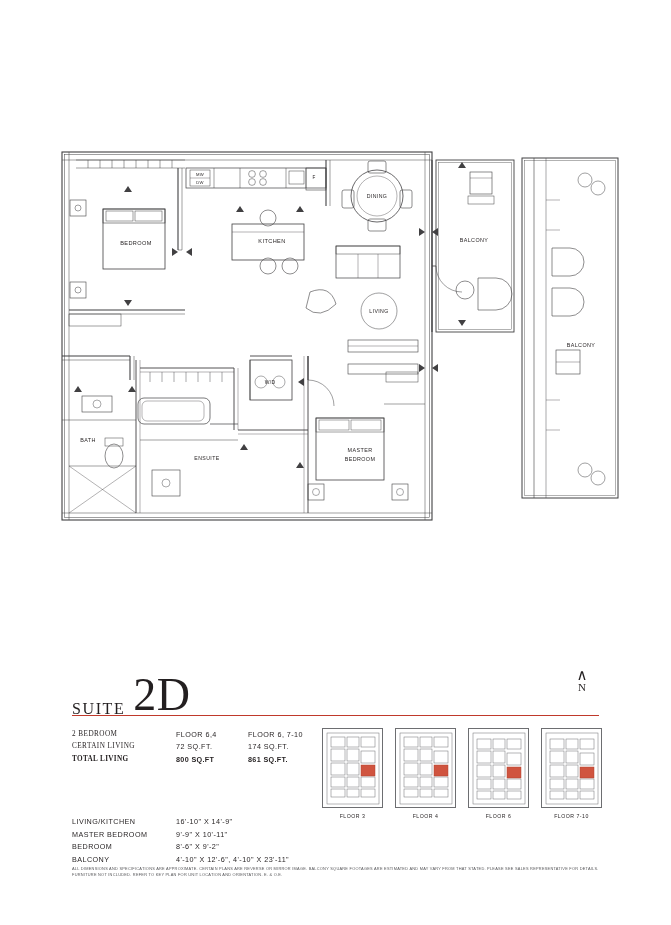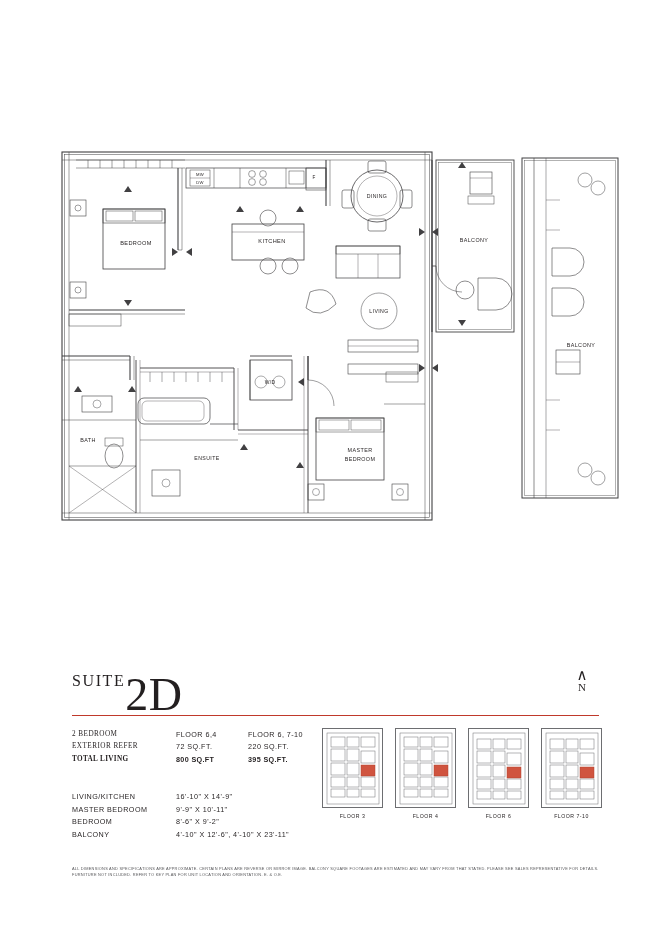--- a/index.html
+++ b/index.html
@@ -37,22 +37,22 @@
     left: 0;
     top: 650px;
     width: 671px;
     height: 275px;
   }
   .suite-title {
     position: absolute;
     left: 72px;
     top: 22px;
     display: flex;
-    align-items: flex-start;
-    gap: 0;
+    align-items: flex-end;
+    gap: 8px;
   }
   .suite-word {
     font-family: "Liberation Serif", serif;
     font-size: 16px;
     letter-spacing: 1.6px;
     color: #231f20;
     text-transform: uppercase;
   }
   .suite-code {
     font-family: "Liberation Serif", serif;
@@ -107,21 +107,21 @@
   }
   .spec td.c0 { width: 104px; font-family: Liberation Serif, serif; }
   .spec td.c1 { width: 72px; }
   .spec td.c2 { width: 72px; }
   .spec tr.total td { font-weight: bold; padding-top: 1px; letter-spacing: 0.35px; }
 
   
   .rooms {
     position: absolute;
     left: 72px;
-    top: 142px;
+    top: 167px;
     font-size: 7.2px;
     letter-spacing: 0.45px;
     color: #231f20;
     border-collapse: collapse;
   }
   .rooms td { padding: 0 0 3.6px 0; white-space: nowrap; vertical-align: top; }
   .rooms td.r0 { width: 104px; }
 
   .disclaimer {
     position: absolute;
@@ -420,28 +420,28 @@
     <div class="rule"></div>
 
     <table class="spec">
       <tbody>
         <tr>
           <td class="c0">2 BEDROOM</td>
           <td class="c1">FLOOR 6,4</td>
           <td class="c2">FLOOR 6, 7-10</td>
         </tr>
         <tr>
-          <td class="c0">EXTERIOR REFER</td>
+          <td class="c0">CERTAIN LIVING</td>
           <td class="c1">72 SQ.FT.</td>
-          <td class="c2">220 SQ.FT.</td>
+          <td class="c2">174 SQ.FT.</td>
         </tr>
         <tr class="total">
           <td class="c0">TOTAL LIVING</td>
           <td class="c1">800 SQ.FT</td>
-          <td class="c2">395 SQ.FT.</td>
+          <td class="c2">861 SQ.FT.</td>
         </tr>
       </tbody>
     </table>
 
     <table class="rooms">
       <tbody>
         <tr>
           <td class="r0">LIVING/KITCHEN</td>
           <td>16'-10" X 14'-9"</td>
         </tr>

